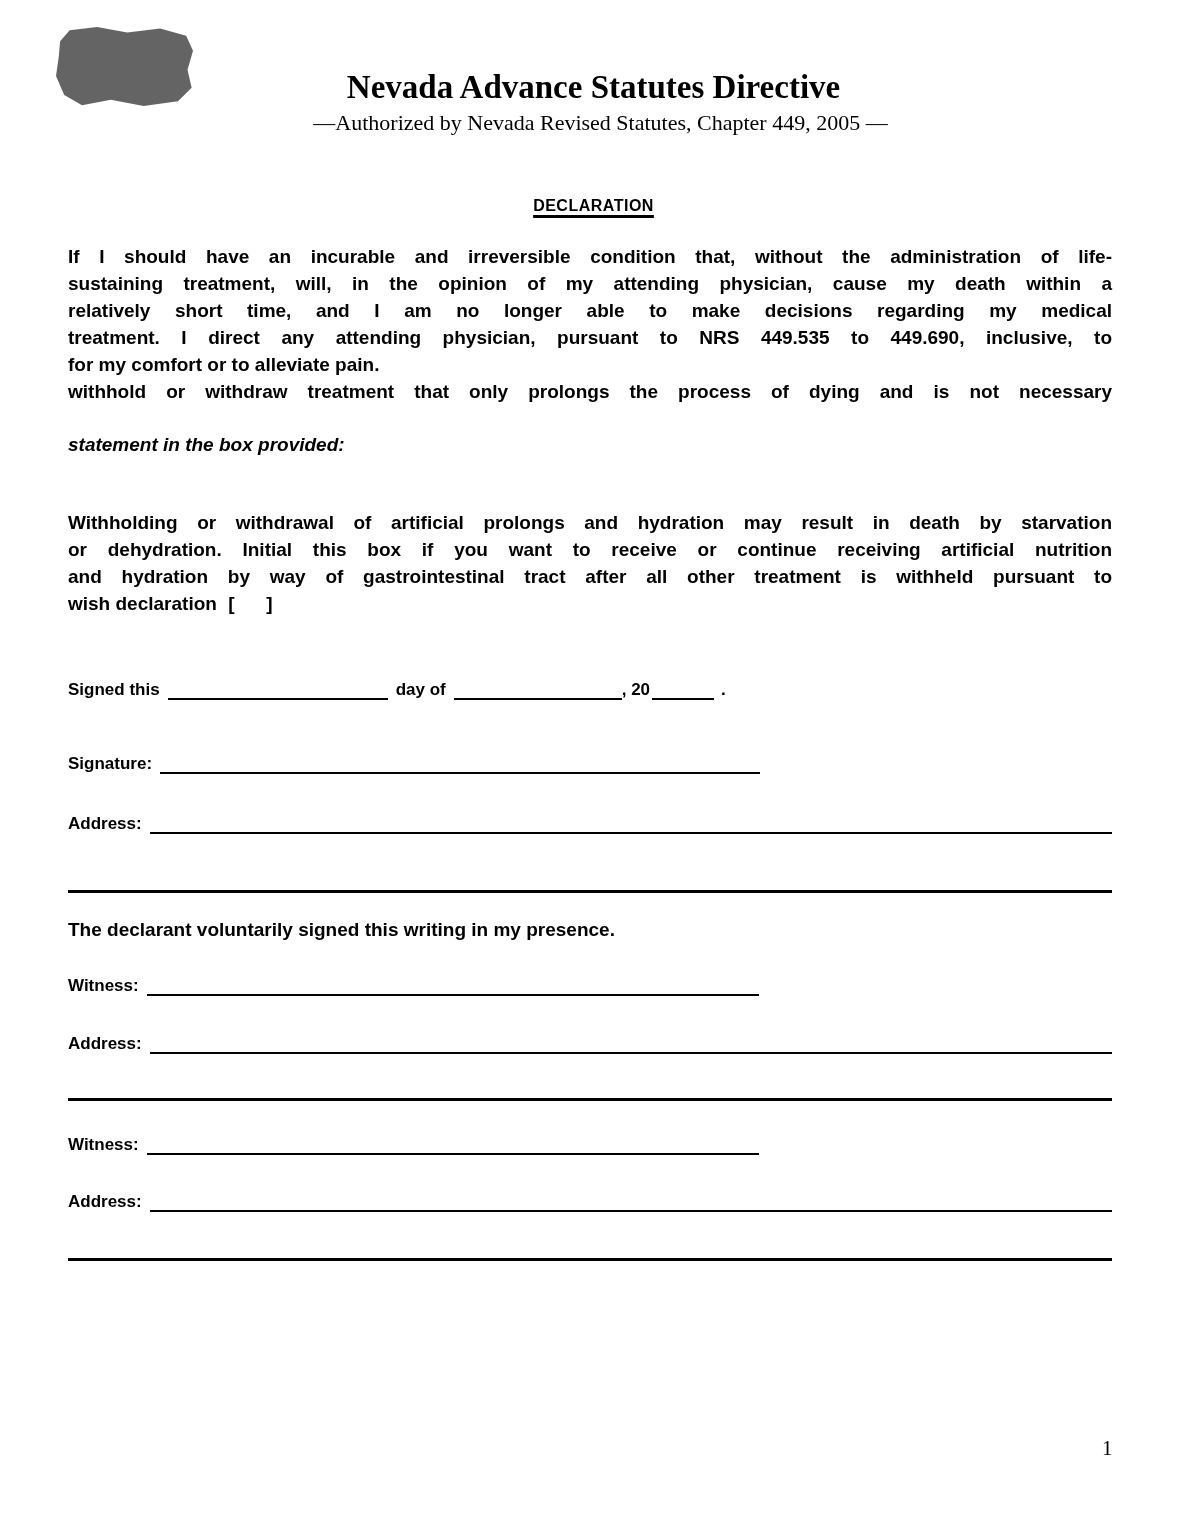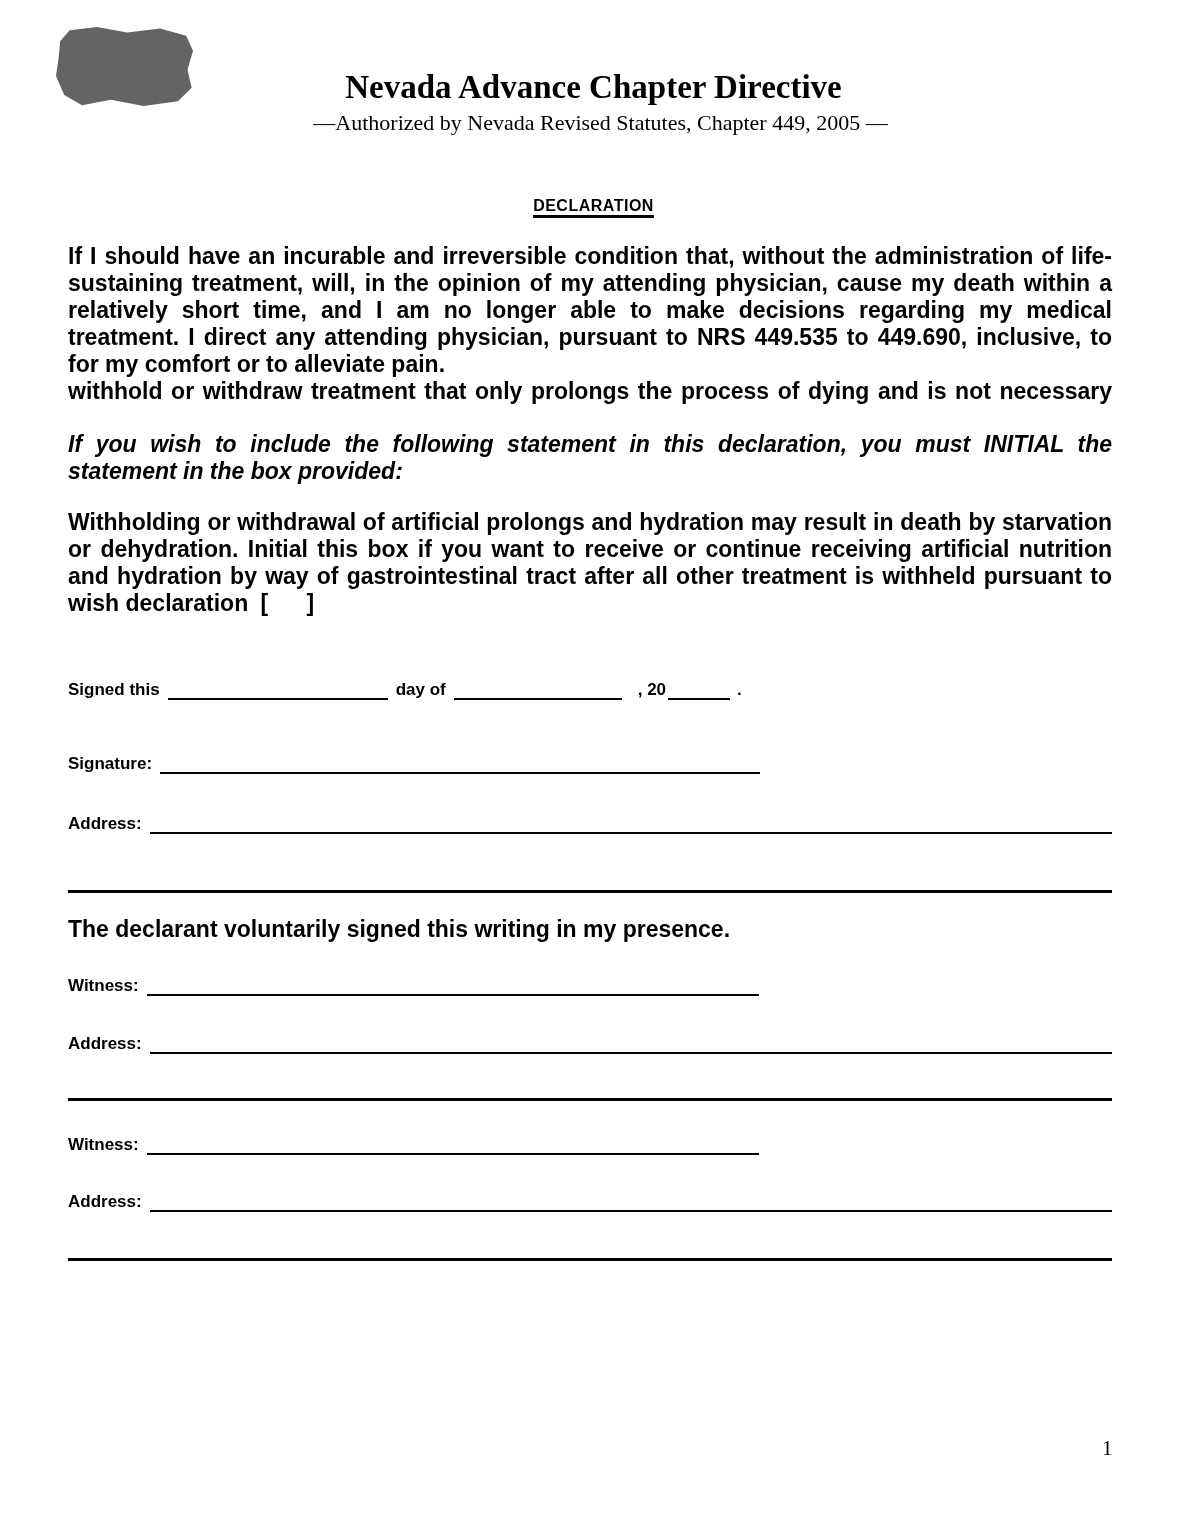--- a/index.html
+++ b/index.html
@@ -36,38 +36,38 @@
     text-align:center; font-size:16px; line-height:24px;
     letter-spacing:0.5px;
   }
   .heading span {
     text-decoration:underline;
     text-decoration-thickness:3px;
     text-underline-offset:4px;
   }
   .block {
     position:absolute; left:68px; width:1044px;
-    font-size:23px; line-height:27px;
+    font-size:19px; line-height:27px;
   }
   .jline { text-align:justify; text-align-last:justify; }
   .jline.last { text-align:justify; text-align-last:left; }
   .italic { font-style:italic; }
   .row {
     position:absolute; left:68px; width:1044px;
     display:flex; align-items:flex-end;
     font-size:17px; line-height:27px;
   }
   .row .lbl { white-space:pre; }
   .blank {
     border-bottom:2.5px solid #000;
     height:0; margin:0 0 3px 8px;
     flex:0 0 auto;
   }
   .blank + .lbl { margin-left:8px; }
-  .lbl.tight { margin-left:16px; }
+  .lbl.tight { margin-left:0; }
   .blank.year { margin-left:2px; }
   .lbl.period { margin-left:7px; }
   .blank.grow { flex:1 1 auto; }
   .w220 { width:220px; } .w168 { width:168px; } .w62 { width:62px; }
   .w600 { width:600px; } .w612 { width:612px; }
   .rule {
     position:absolute; left:68px; width:1044px; height:0;
     border-top:3px solid #000;
   }
   .initial-box { margin-left:6px; }
@@ -77,39 +77,38 @@
     font-weight:normal; font-size:21px; line-height:24px;
   }
 </style>
 </head>
 <body>
 
 <div class="page">
 
   <div class="artifact"></div>
 
-  <h1 class="title">Nevada Advance Chapter Directive</h1>
+  <h1 class="title">Nevada Advance Statutes Directive</h1>
 
   <div class="subtitle">—Authorized by Nevada Revised Statutes, Chapter 449, 2005 —</div>
 
   <div class="heading">
     <span>DECLARATION</span>
   </div>
 
   <div class="block" style="top:243px">
     <div class="jline">If I should have an incurable and irreversible condition that, without the administration of life-</div>
     <div class="jline">sustaining treatment, will, in the opinion of my attending physician, cause my death within a</div>
     <div class="jline">relatively short time, and I am no longer able to make decisions regarding my medical</div>
     <div class="jline">treatment. I direct any attending physician, pursuant to NRS 449.535 to 449.690, inclusive, to</div>
     <div class="jline last">for my comfort or to alleviate pain.</div>
     <div class="jline">withhold or withdraw treatment that only prolongs the process of dying and is not necessary</div>
   </div>
 
   <div class="block italic" style="top:431px">
-    <div class="jline">If you wish to include the following statement in this declaration, you must INITIAL the</div>
     <div class="jline last">statement in the box provided:</div>
   </div>
 
   <div class="block" style="top:509px">
     <div class="jline">Withholding or withdrawal of artificial prolongs and hydration may result in death by starvation</div>
     <div class="jline">or dehydration. Initial this box if you want to receive or continue receiving artificial nutrition</div>
     <div class="jline">and hydration by way of gastrointestinal tract after all other treatment is withheld pursuant to</div>
     <div class="jline last">
       <span>wish declaration</span>
       <span class="initial-box">[&nbsp;&nbsp;&nbsp;&nbsp;&nbsp;&nbsp;]</span>

